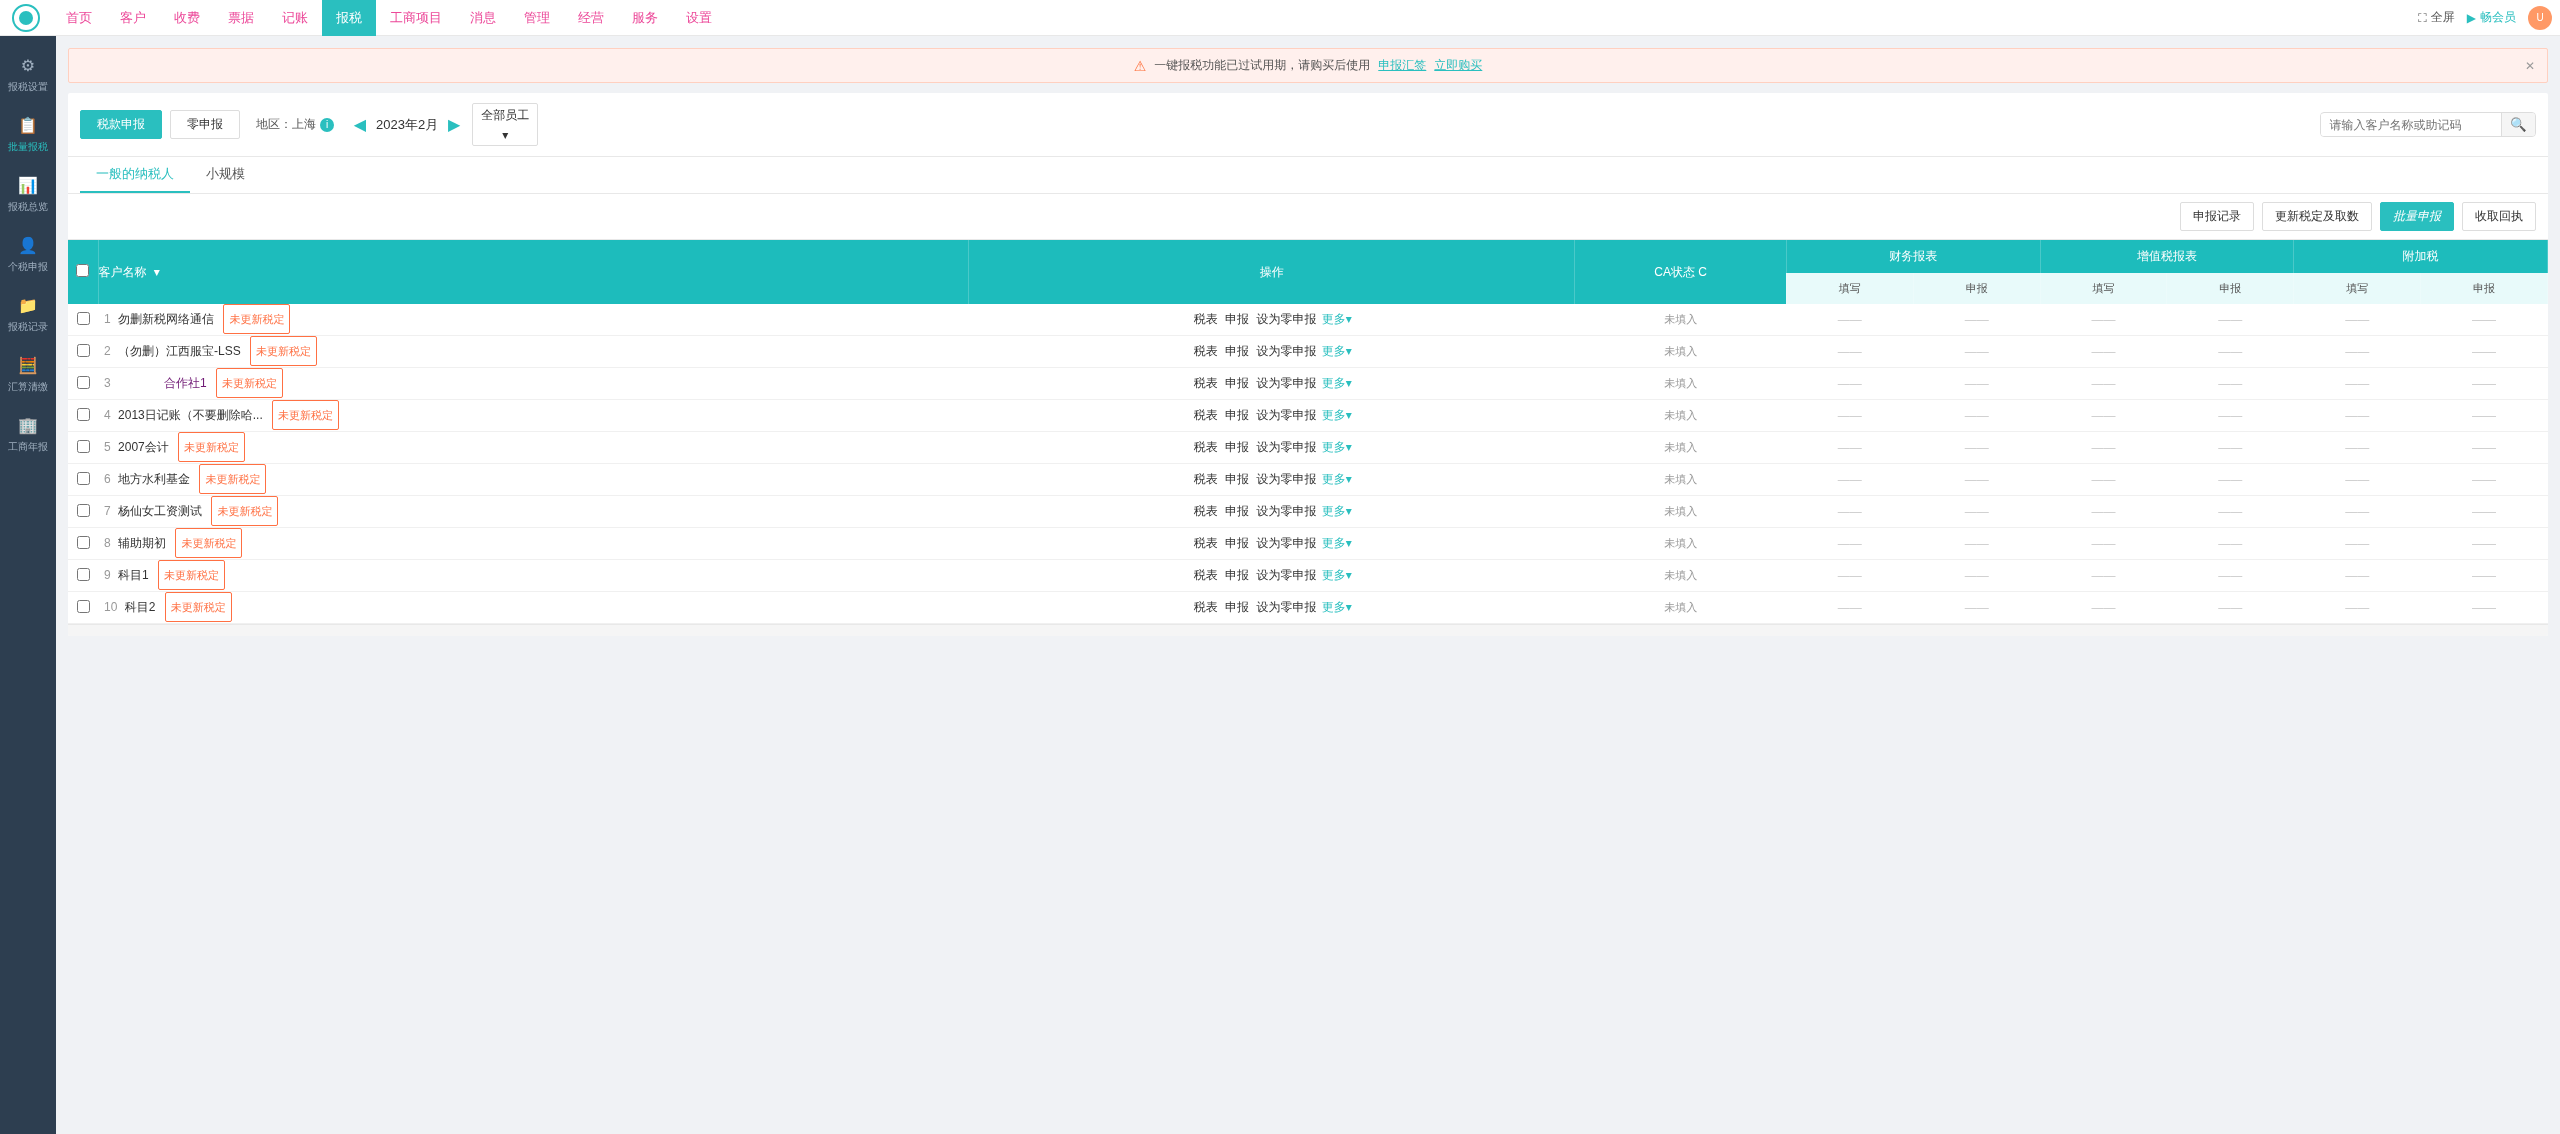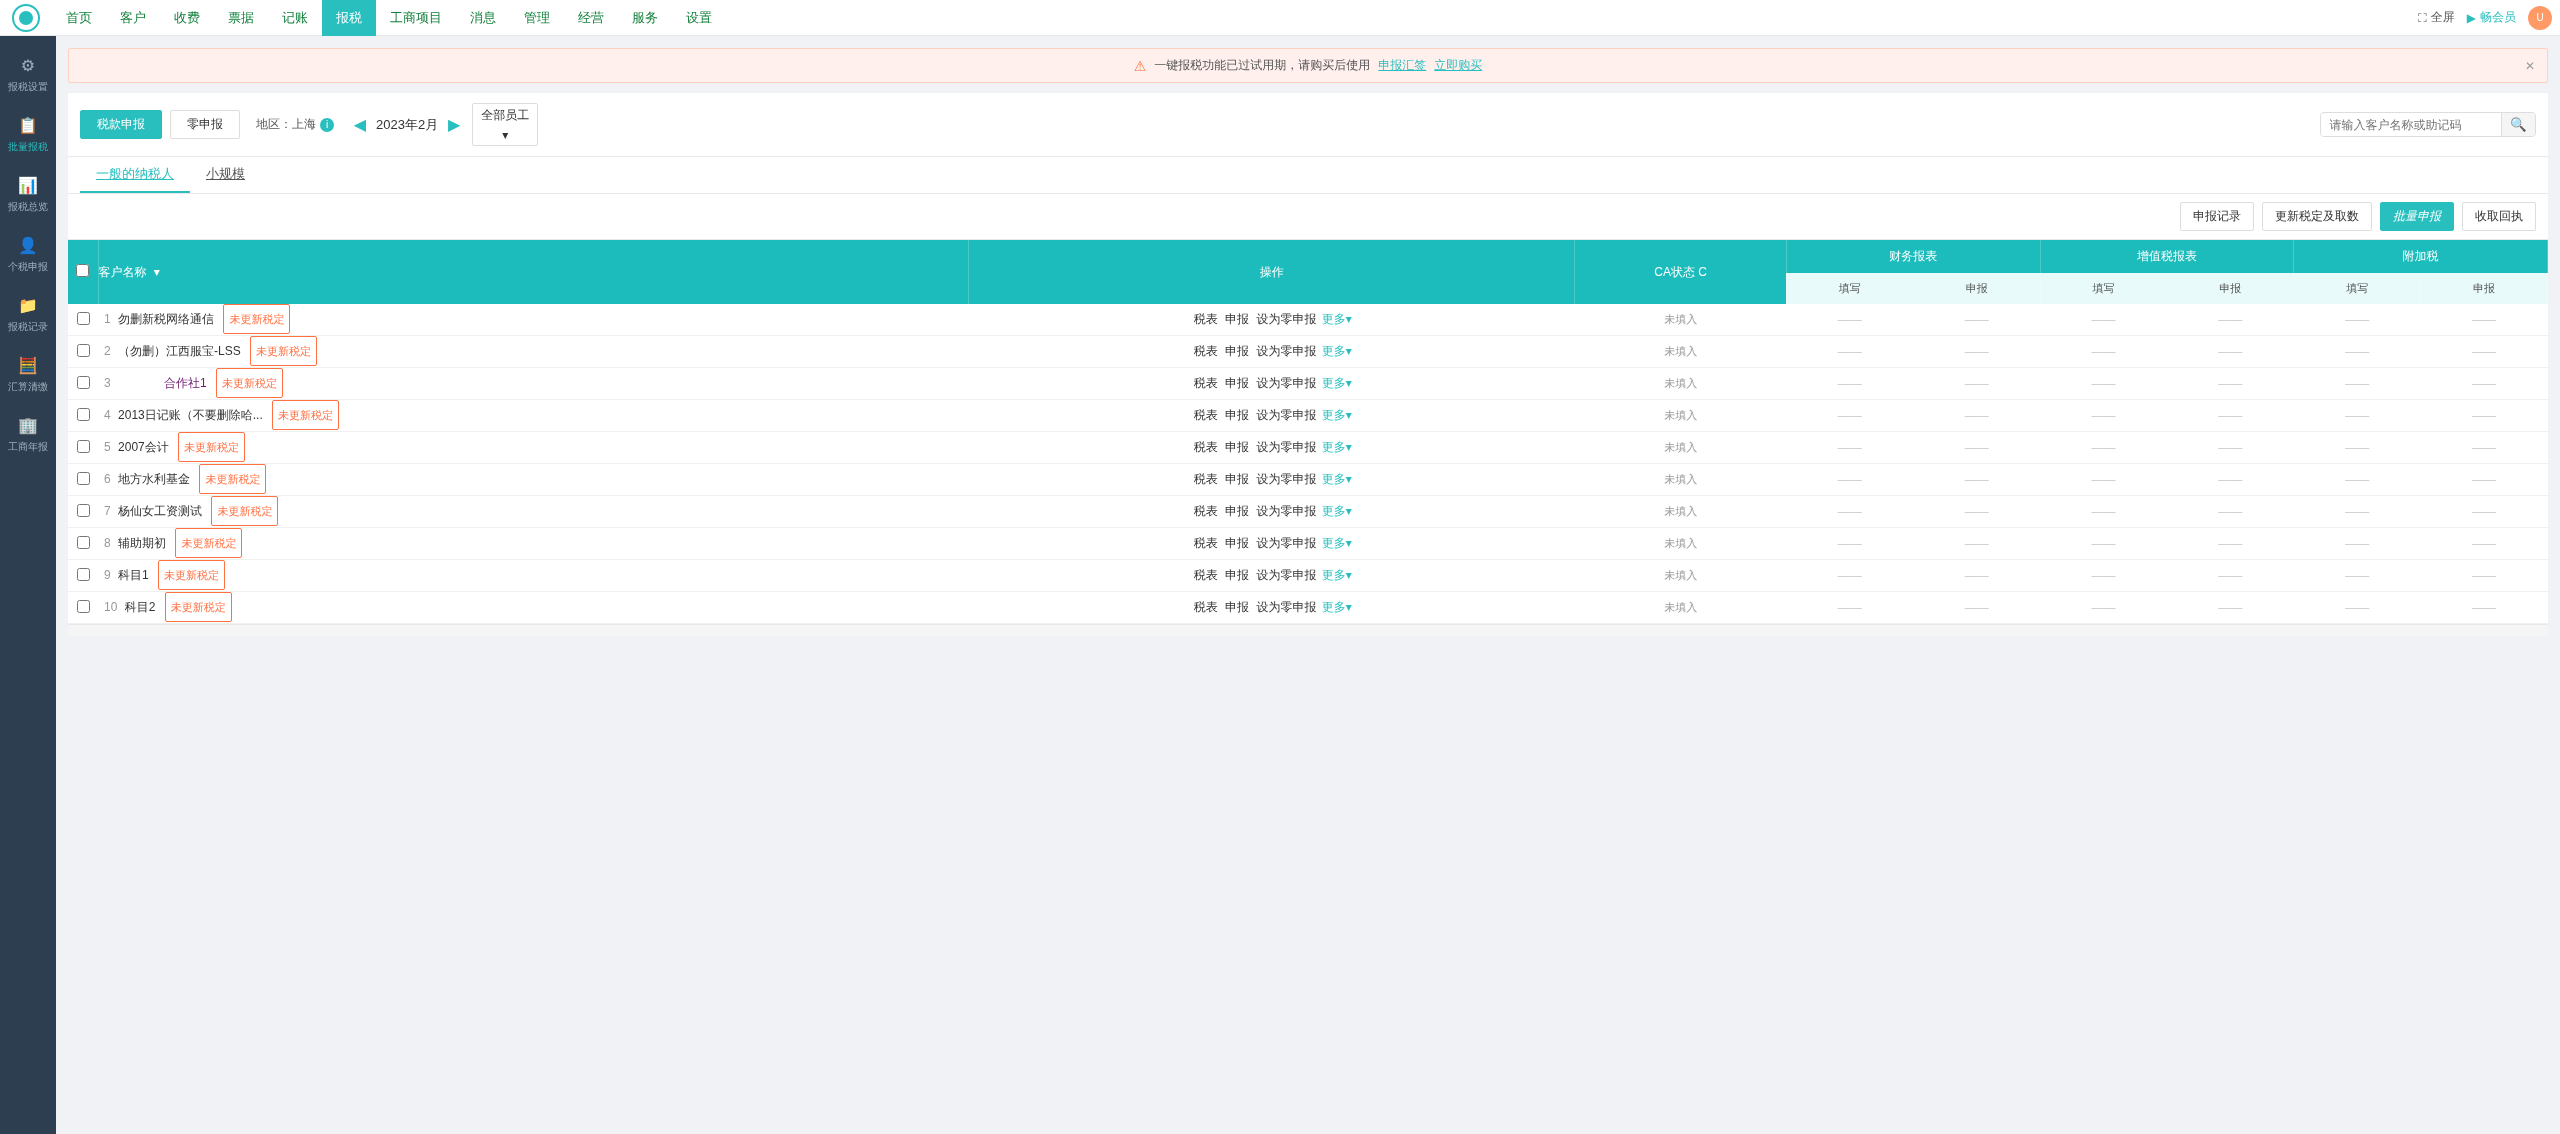--- a/index.html
+++ b/index.html
@@ -43,21 +43,21 @@
       display: flex;
       align-items: center;
       flex: 1;
     }
     .nav-item {
       padding: 0 14px;
       height: 36px;
       display: flex;
       align-items: center;
       cursor: pointer;
-      color: #15803d;
+      color: #ec4899;
       font-size: 13px;
       white-space: nowrap;
     }
     .nav-item.active {
       background: #2abfbf;
       color: #fff;
     }
     .nav-right {
       display: flex;
       align-items: center;
@@ -260,21 +260,20 @@
       align-items: center;
       padding: 0 12px;
       border-bottom: 1px solid #e8e8e8;
     }
     .subtab {
       padding: 8px 16px;
       cursor: pointer;
       font-size: 13px;
       color: #555;
       border-bottom: 2px solid transparent;
-      text-decoration: underline;
     }
     .subtab.active {
       color: #2abfbf;
       border-bottom-color: #2abfbf;
     }
 
     
     .action-bar {
       display: flex;
       align-items: center;

